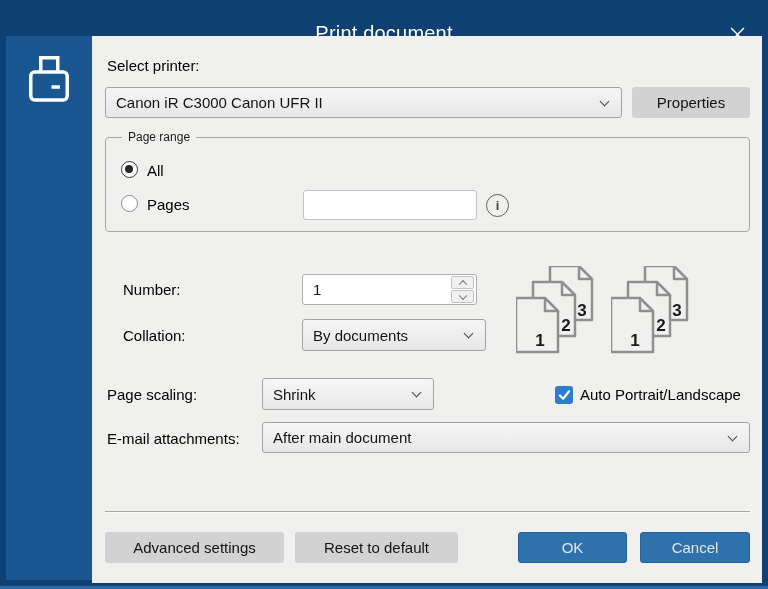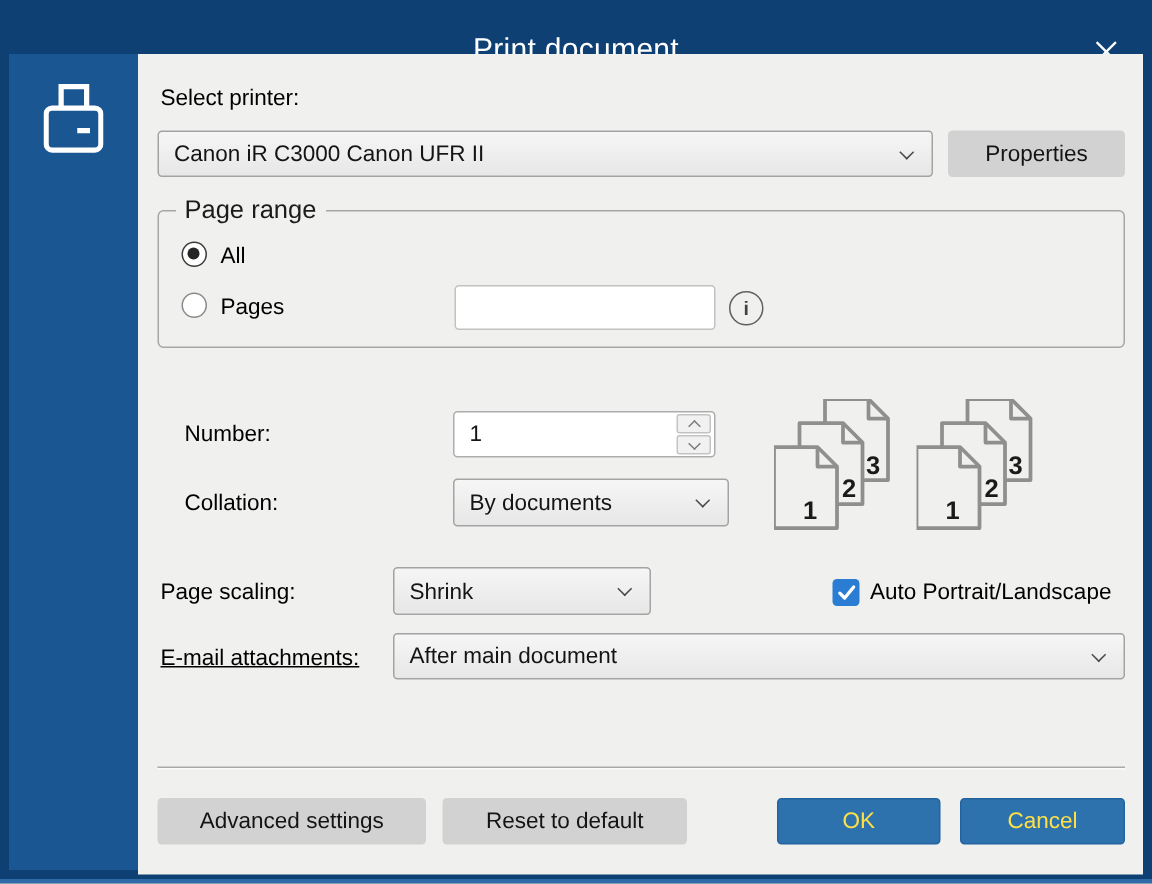--- a/index.html
+++ b/index.html
@@ -54,21 +54,21 @@
   .spin .spbtn span{
     position:absolute;left:50%;top:50%;width:6px;height:6px;
     border-right:1.3px solid #7a7a7a;border-bottom:1.3px solid #7a7a7a;
   }
   .spin .up span{transform:translate(-50%,-30%) rotate(-135deg);}
   .spin .down span{transform:translate(-50%,-70%) rotate(45deg);}
   
   fieldset{
     position:absolute;border:1px solid #a6a6a6;border-radius:4px;margin:0;padding:0;
   }
-  legend{margin-left:11px;padding:0 6px;font-size:17px;color:#1b1b1b;}
+  legend{margin-left:16px;padding:0 6px;font-size:12px;color:#1b1b1b;}
   
   .radio{position:absolute;width:17px;height:17px;border:1px solid #8a8a8a;border-radius:50%;background:#fff;}
   .radio.checked{border:1.5px solid #3b3b3b;}
   .radio.checked::after{
     content:"";position:absolute;left:3px;top:3px;width:8px;height:8px;border-radius:50%;background:#262626;
   }
   
   .info{
     position:absolute;width:23px;height:23px;border:1.8px solid #606060;border-radius:50%;
     display:flex;align-items:center;justify-content:center;
@@ -78,21 +78,21 @@
   .checkbox{
     position:absolute;width:18px;height:18px;background:#2b7cd3;border-radius:3px;
     display:flex;align-items:center;justify-content:center;cursor:pointer;
   }
   
   .btn{
     position:absolute;border:none;border-radius:3px;font-family:inherit;font-size:15px;
     cursor:pointer;display:flex;align-items:center;justify-content:center;
   }
   .btn-gray{background:#d2d2d2;color:#141414;}
-  .btn-blue{background:#2e72ad;border:1px solid #2263a0;color:#fde047;}
+  .btn-blue{background:#2e72ad;border:1px solid #2263a0;color:#e5e5e5;}
   .sep{position:absolute;height:1px;background:#a9a9a9;box-shadow:0 1px 0 #fbfbfb;}
   .stacks{position:absolute;display:flex;gap:15px;}
 </style>
 </head>
 <body>
 
 <div class="dialog">
 
   <div class="titlebar">
     <span class="title">Print document</span>
@@ -191,21 +191,21 @@
         <span>Shrink</span>
         <span class="chev"></span>
       </div>
       <span class="checkbox" style="left:463px;top:350px;">
         <svg width="13" height="12" viewBox="0 0 14 13">
           <polyline points="2,7 5.5,10.5 12,2.5" fill="none" stroke="#fff" stroke-width="2.4" stroke-linecap="round" stroke-linejoin="round"></polyline>
         </svg>
       </span>
       <span class="lbl" style="left:488px;top:350px;">Auto Portrait/Landscape</span>
 
-      <span class="lbl" style="left:15px;top:394px;text-decoration:underline;">E-mail attachments:</span>
+      <span class="lbl" style="left:15px;top:394px;">E-mail attachments:</span>
       <div class="select" style="left:170px;top:386px;width:488px;height:31px;">
         <span>After main document</span>
         <span class="chev"></span>
       </div>
 
       <div class="sep" style="left:13px;top:475px;width:645px;"></div>
       <button class="btn btn-gray" style="left:13px;top:496px;width:179px;height:31px;">
         <span>Advanced settings</span>
       </button>
       <button class="btn btn-gray" style="left:203px;top:496px;width:163px;height:31px;">

